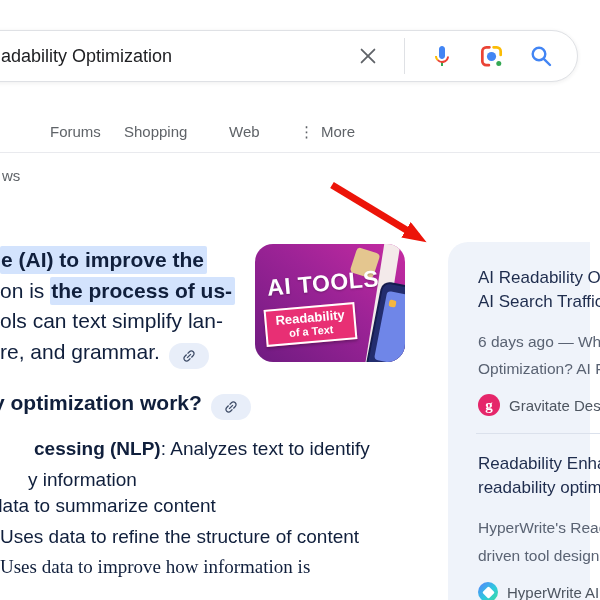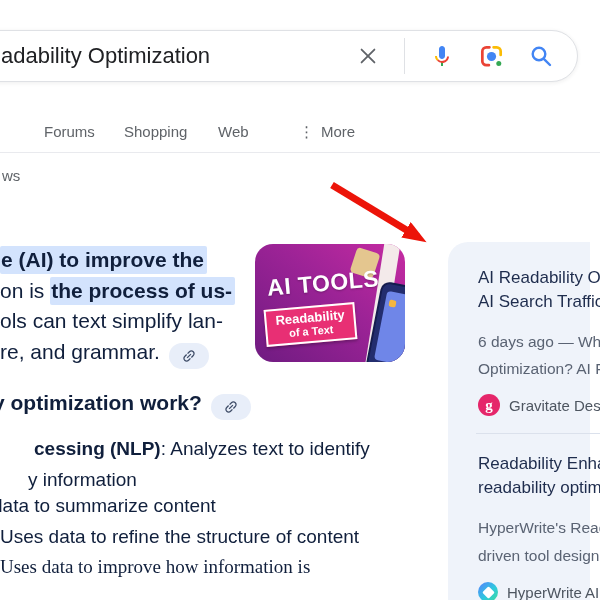--- a/index.html
+++ b/index.html
@@ -9,30 +9,30 @@
     font-family:"Liberation Sans", sans-serif; color:#202124;
   }
 
   
   .search-bar {
     position:absolute; left:-70px; top:30px; width:648px; height:52px;
     background:#fff; border:1px solid #dfe1e5; border-radius:28px;
     box-shadow:0 1px 4px rgba(32,33,36,.08);
     display:flex; align-items:center; padding:0 24px 0 70px;
   }
-  .search-query { flex:1; font-size:22px; color:#202124; white-space:nowrap; overflow:hidden; }
+  .search-query { flex:1; font-size:18px; color:#202124; white-space:nowrap; overflow:hidden; }
   .sb-icons { display:flex; align-items:center; gap:25px; }
   .sb-divider { width:1px; height:36px; background:#dfe1e5; }
   .icon-btn { display:flex; align-items:center; justify-content:center; cursor:pointer; }
 
   
   .tabs { position:absolute; top:123px; left:0; width:100%; height:24px; font-size:15px; color:#5f6368; }
   .tab { position:absolute; top:0; white-space:nowrap; cursor:pointer; }
-  .tab-news { left:2px;margin-top:44px; } .tab-forums { left:44px; } .tab-shopping { left:124px; }
-  .tab-web { left:218px; } .tab-more { left:299px; }
+  .tab-news { left:2px;margin-top:44px; } .tab-forums { left:50px; } .tab-shopping { left:124px; }
+  .tab-web { left:229px; } .tab-more { left:299px; }
   .more-dots { display:inline-block; margin-right:7px; font-size:15px; }
   .tabs-rule { position:absolute; top:152px; left:0; width:600px; height:1px; background:#e9eaee; }
 
   
   .ov { position:absolute; color:#101f3c; }
   .para { left:0; top:245px; font-size:21px; line-height:30.5px; }
   .para div { white-space:nowrap; }
   .hl { background:#d3e3fd; font-weight:700; padding:2px 3px 3px 1px; border-radius:2px; }
   .heading { left:-7px; top:391px; font-size:21px; font-weight:700; white-space:nowrap; }
   .chip {

